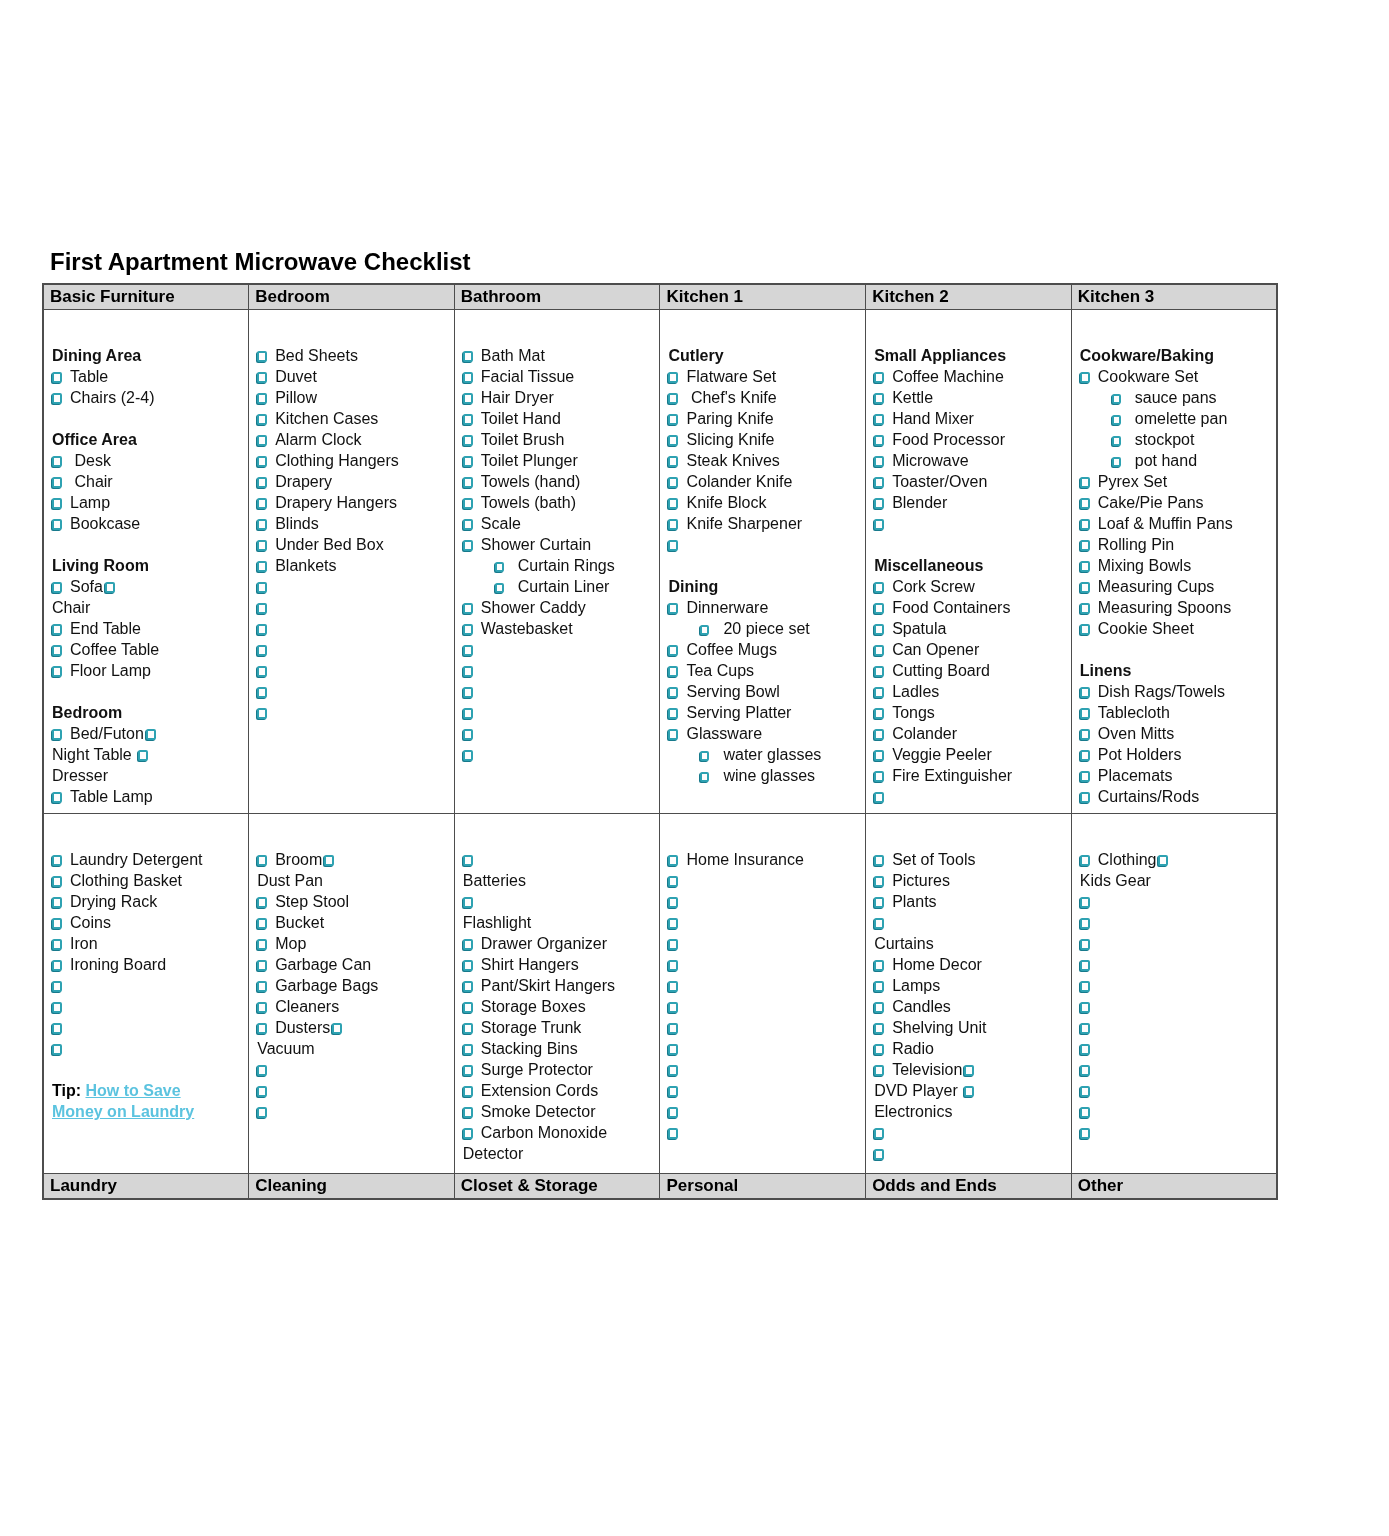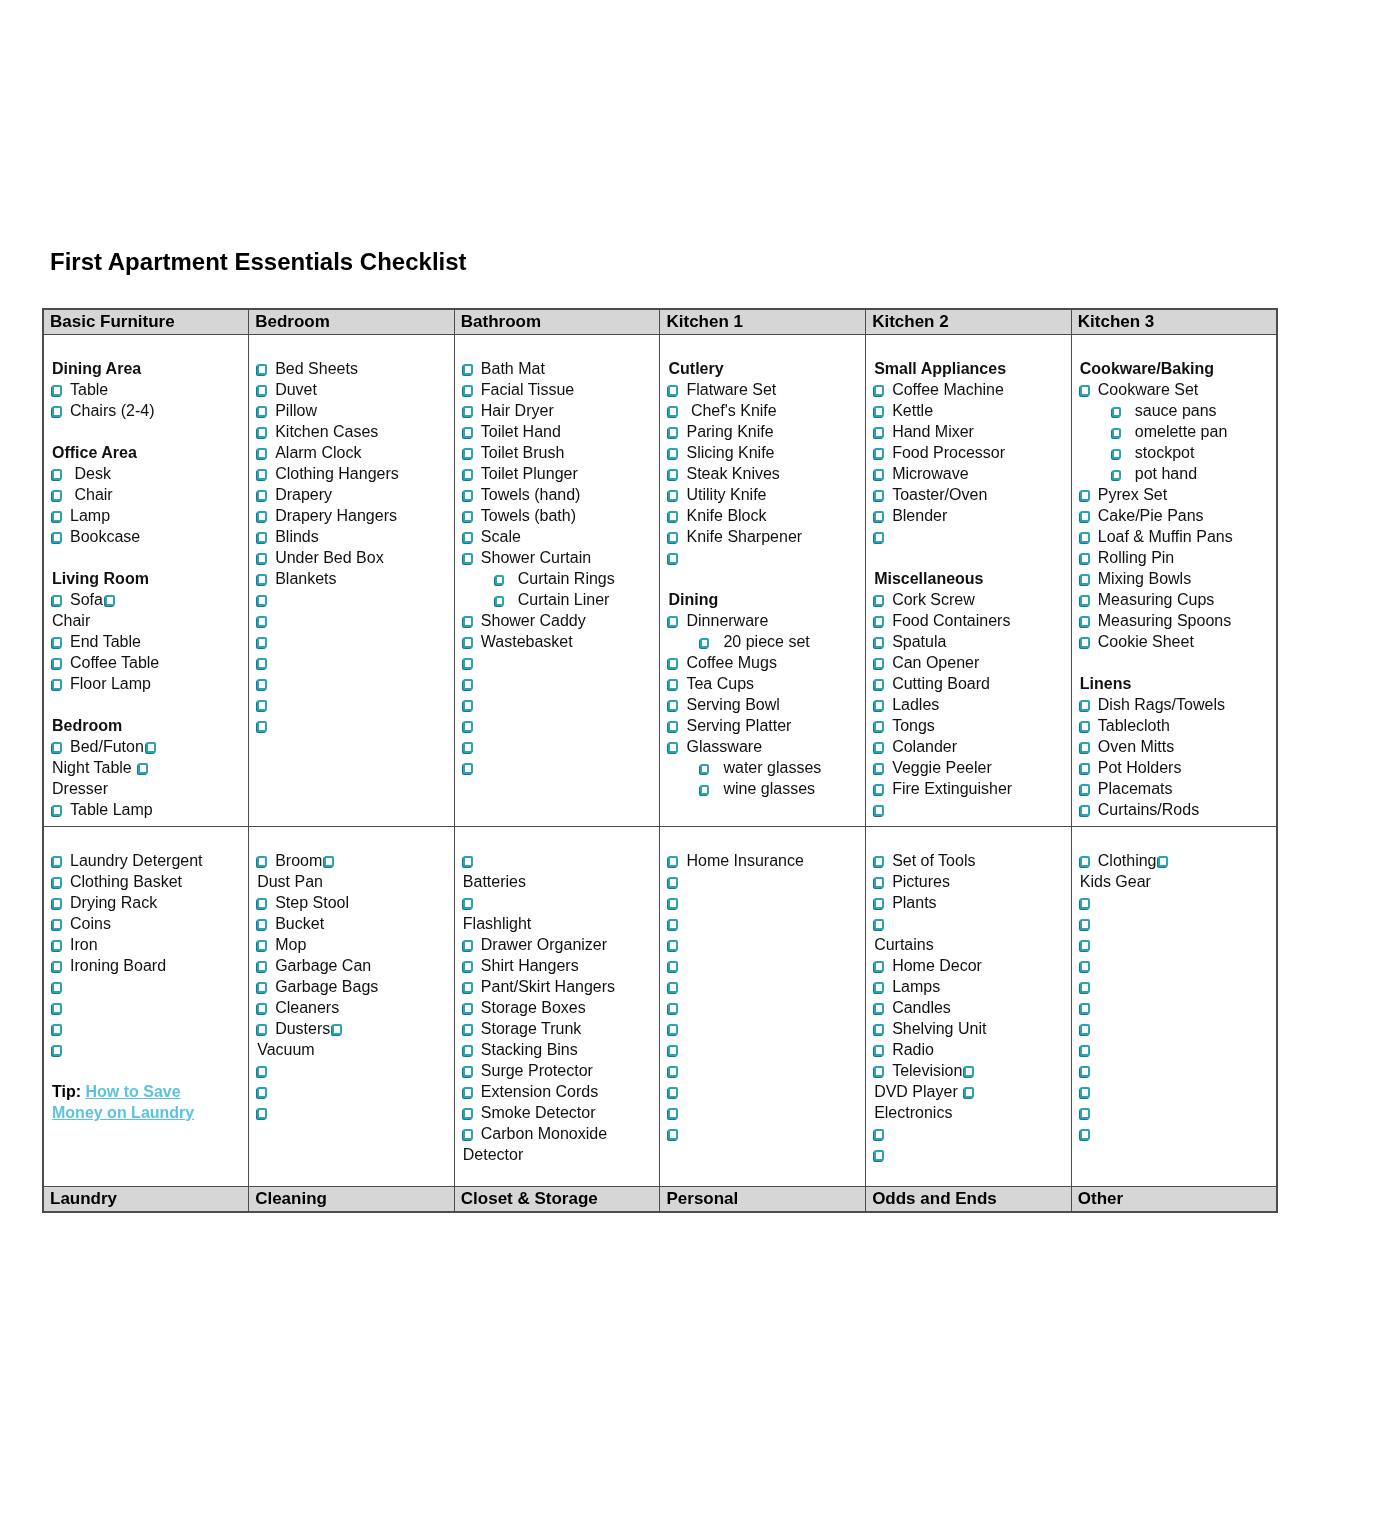--- a/index.html
+++ b/index.html
@@ -9,35 +9,35 @@
     width:1389px; height:1536px;
     background:#ffffff;
     font-family:"Liberation Sans", sans-serif;
     color:#111;
   }
   .title {
     position:absolute; left:50px; top:248px;
     font-size:24px; font-weight:bold; color:#000;
   }
   table.checklist {
-    position:absolute; left:42px; top:308px;
+    position:absolute; left:42px; top:283px;
     width:1236px;
     border-collapse:collapse; table-layout:fixed;
     border:2px solid #4d4d4d;
   }
   table.checklist th {
     background:#d6d6d6;
     border:1px solid #4d4d4d;
     font-size:17px; font-weight:bold; color:#000;
     text-align:left; padding:2px 6px; height:25px;
   }
   table.checklist td {
     border:1px solid #4d4d4d;
     vertical-align:top;
-    padding:2px 4px 6px 8px;
+    padding:14px 4px 6px 8px;
     font-size:16px;
   }
   td.row-top { height:482px; }
   td.row-bottom { height:360px; }
   .line { height:21px; line-height:21px; white-space:pre; overflow:visible; }
   .line.heading { font-weight:bold; }
   .lbl { white-space:pre; }
   .cb {
     display:inline-block;
     width:10px; height:11px;
@@ -60,21 +60,21 @@
   .tip-prefix { font-weight:bold; color:#000; }
   .tip-link {
     font-weight:bold; color:#5bc3df;
     text-decoration:underline; cursor:pointer;
   }
 </style>
 </head>
 <body>
 
 <div class="page">
-  <div class="title">First Apartment Essentials Checklist</div>
+  <div class="title">First Apartment Microwave Checklist</div>
   <table class="checklist">
     <tbody>
         <tr>
           <th>Basic Furniture</th>
           <th>Bedroom</th>
           <th>Bathroom</th>
           <th>Kitchen 1</th>
           <th>Kitchen 2</th>
           <th>Kitchen 3</th>
         </tr>
@@ -149,21 +149,21 @@
             <div class="line"><span class="cb"></span></div>
           </td>
           <td class="row-top">
             <div class="line"></div>
             <div class="line heading">Cutlery</div>
             <div class="line"><span class="cb"></span><span class="lbl">Flatware Set</span></div>
             <div class="line"><span class="cb"></span><span class="lbl"> Chef's Knife</span></div>
             <div class="line"><span class="cb"></span><span class="lbl">Paring Knife</span></div>
             <div class="line"><span class="cb"></span><span class="lbl">Slicing Knife</span></div>
             <div class="line"><span class="cb"></span><span class="lbl">Steak Knives</span></div>
-            <div class="line"><span class="cb"></span><span class="lbl">Utility Knife</span></div>
+            <div class="line"><span class="cb"></span><span class="lbl">Colander Knife</span></div>
             <div class="line"><span class="cb"></span><span class="lbl">Knife Block</span></div>
             <div class="line"><span class="cb"></span><span class="lbl">Knife Sharpener</span></div>
             <div class="line"><span class="cb"></span></div>
             <div class="line"></div>
             <div class="line heading">Dining</div>
             <div class="line"><span class="cb"></span><span class="lbl">Dinnerware</span></div>
             <div class="line"><span class="cb sub-cb"></span><span class="lbl">20 piece set</span></div>
             <div class="line"><span class="cb"></span><span class="lbl">Coffee Mugs</span></div>
             <div class="line"><span class="cb"></span><span class="lbl">Tea Cups</span></div>
             <div class="line"><span class="cb"></span><span class="lbl">Serving Bowl</span></div>

